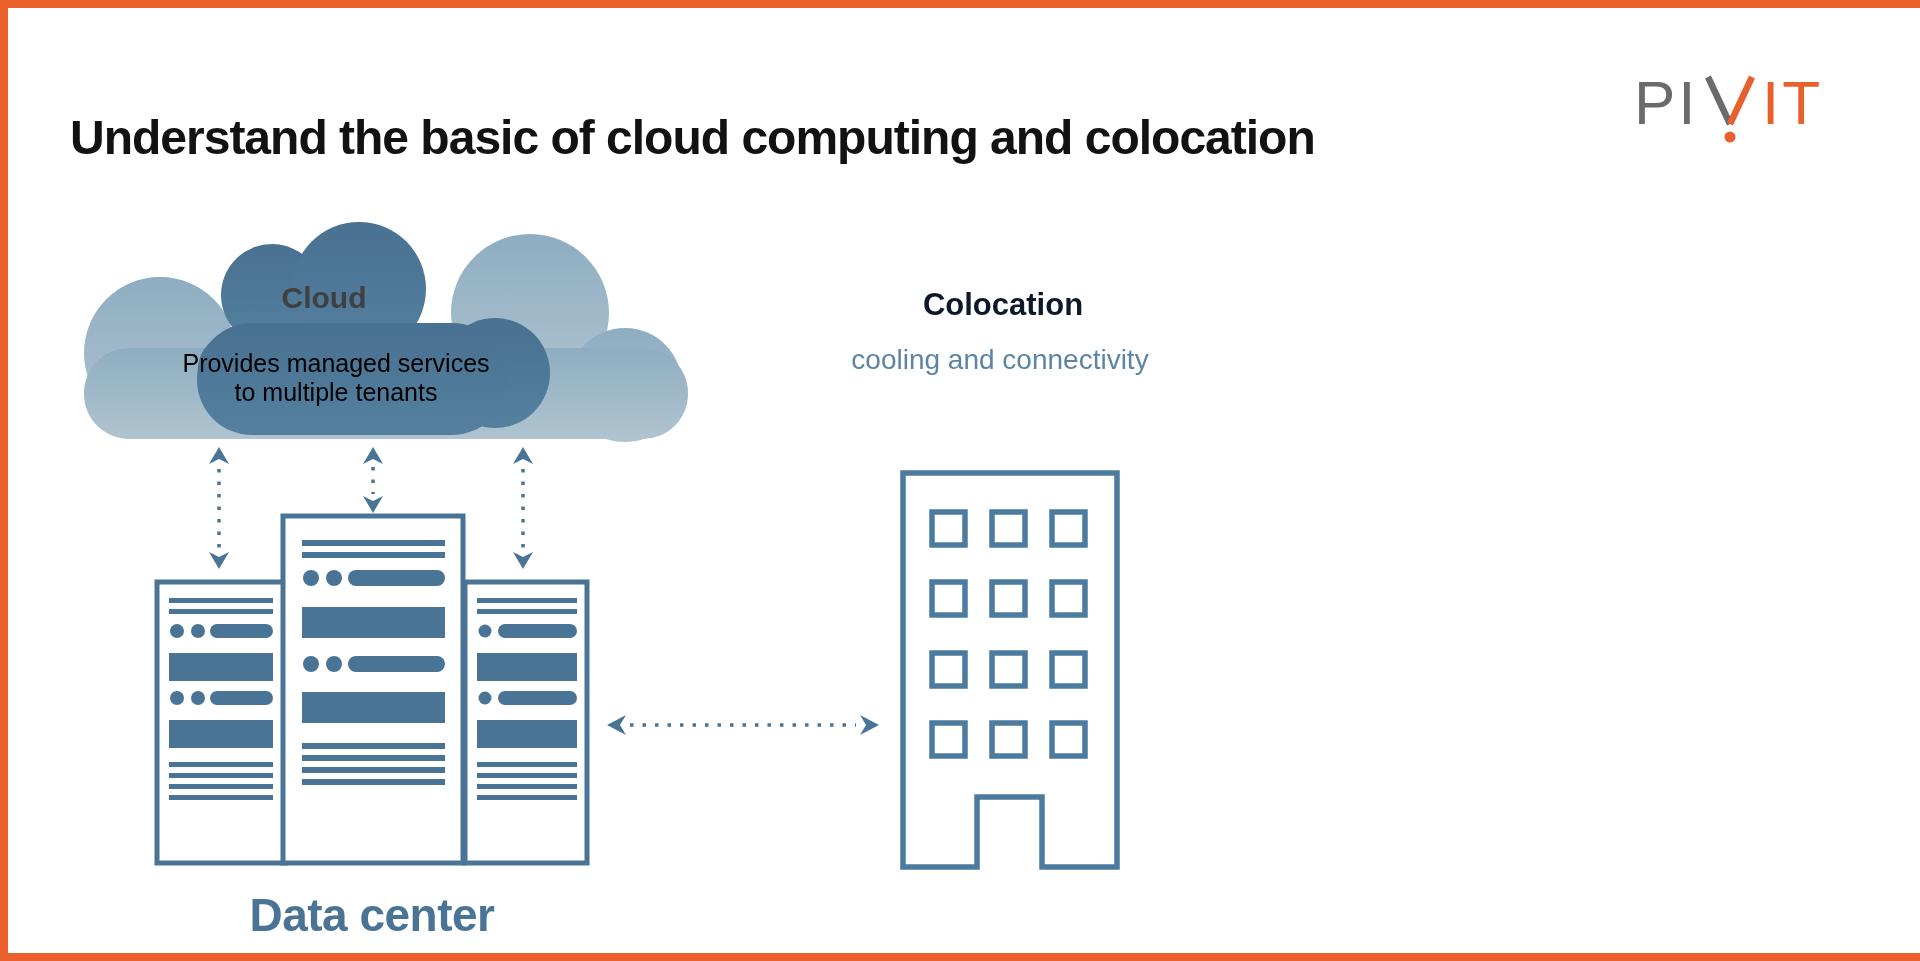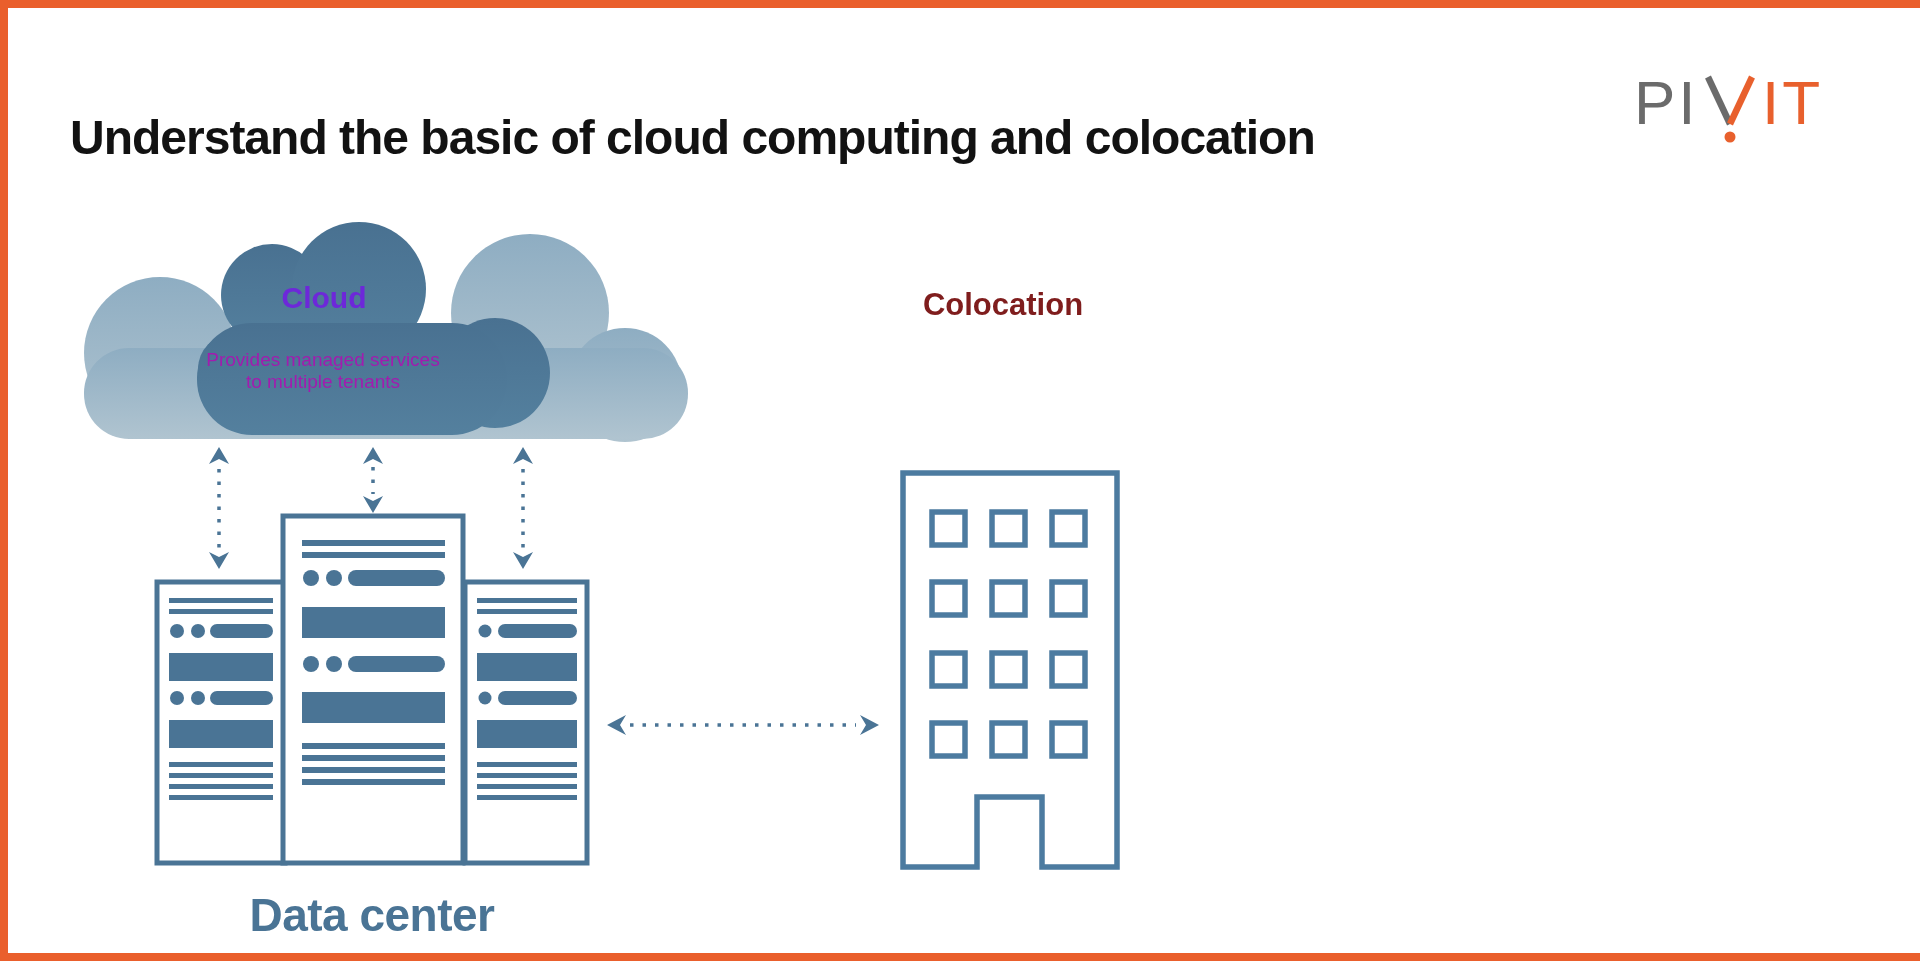--- a/index.html
+++ b/index.html
@@ -13,29 +13,29 @@
   }
   .page-title {
     position:absolute; left:70px; top:110px; width:1500px;
     font-size:48px; font-weight:bold; letter-spacing:-1px;
     color:#121212; white-space:nowrap;
   }
   .abs { position:absolute; }
   .center-text { text-align:center; }
   .cloud-title {
     left:174px; top:281px; width:300px;
-    font-size:30px; font-weight:bold; color:#6d28d9; white-space:nowrap;
+    font-size:30px; font-weight:bold; color:#404040; white-space:nowrap;
   }
   .cloud-desc {
-    left:123px; top:349px; width:400px;
-    font-size:19px; line-height:1.16; color:#a21caf; white-space:nowrap;
+    left:136px; top:349px; width:400px;
+    font-size:25px; line-height:1.16; color:#000000; white-space:nowrap;
   }
   .coloc-title {
     left:853px; top:287px; width:300px;
-    font-size:31px; font-weight:bold; color:#7f1d1d; white-space:nowrap;
+    font-size:31px; font-weight:bold; color:#0f172a; white-space:nowrap;
   }
   .coloc-desc {
     left:800px; top:344px; width:400px;
     font-size:28px; line-height:1.16; color:#5D85A3; white-space:nowrap;
   }
   .dc-label {
     left:222px; top:888px; width:300px;
     font-size:46px; font-weight:bold; letter-spacing:-0.5px;
     color:#4A7495; white-space:nowrap;
   }
@@ -171,20 +171,21 @@
   <div class="abs center-text dc-label">Data center</div>
 
   <svg class="abs" style="left:606px; top:712px;" width="274" height="26" viewBox="0 0 274 26">
     <polygon class="ah" points="1,13 20,3 14,13 20,23"></polygon>
     <line class="dotline" x1="24" y1="13" x2="250" y2="13"></line>
     <polygon class="ah" points="273,13 254,3 260,13 254,23"></polygon>
   </svg>
 
   <div class="abs center-text coloc-title">Colocation</div>
   <div class="abs center-text coloc-desc">
+    <div>cooling and connectivity</div>
   </div>
 
   <svg class="abs" style="left:897px; top:467px;" width="226" height="406" viewBox="0 0 226 406">
     <path class="bld" d="M 6,6 H 220 V 400 H 145 V 330 H 80 V 400 H 6 Z"></path>
     <g>
       <rect class="win" x="35" y="45" width="33" height="33"></rect>
       <rect class="win" x="95" y="45" width="33" height="33"></rect>
       <rect class="win" x="155" y="45" width="33" height="33"></rect>
       <rect class="win" x="35" y="115" width="33" height="33"></rect>
       <rect class="win" x="95" y="115" width="33" height="33"></rect>

